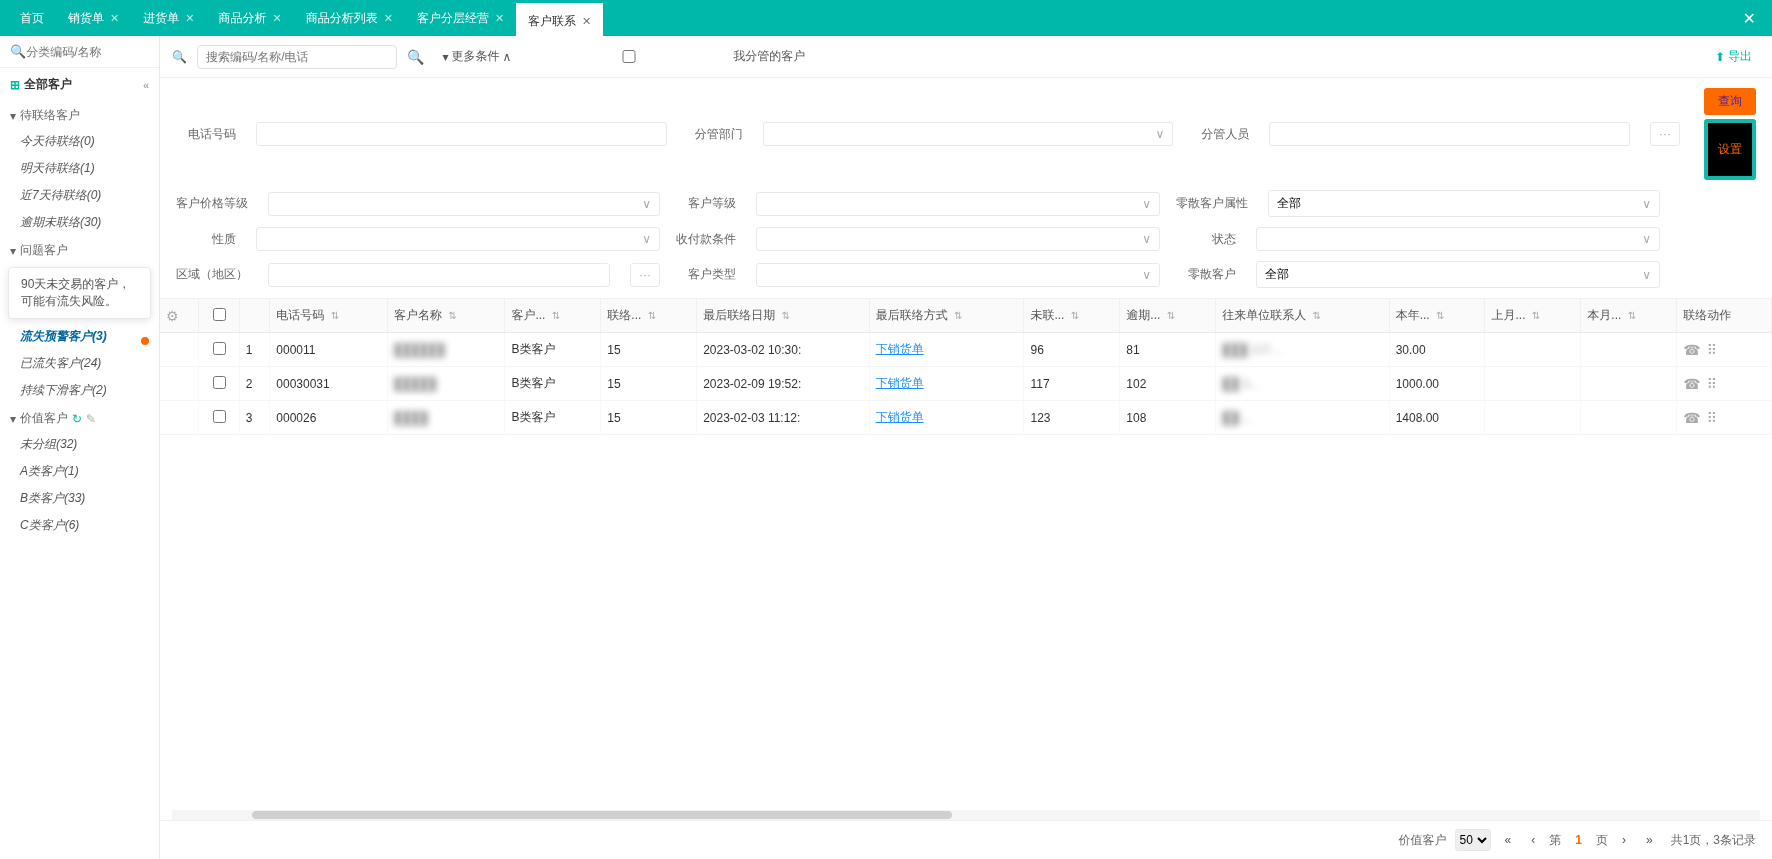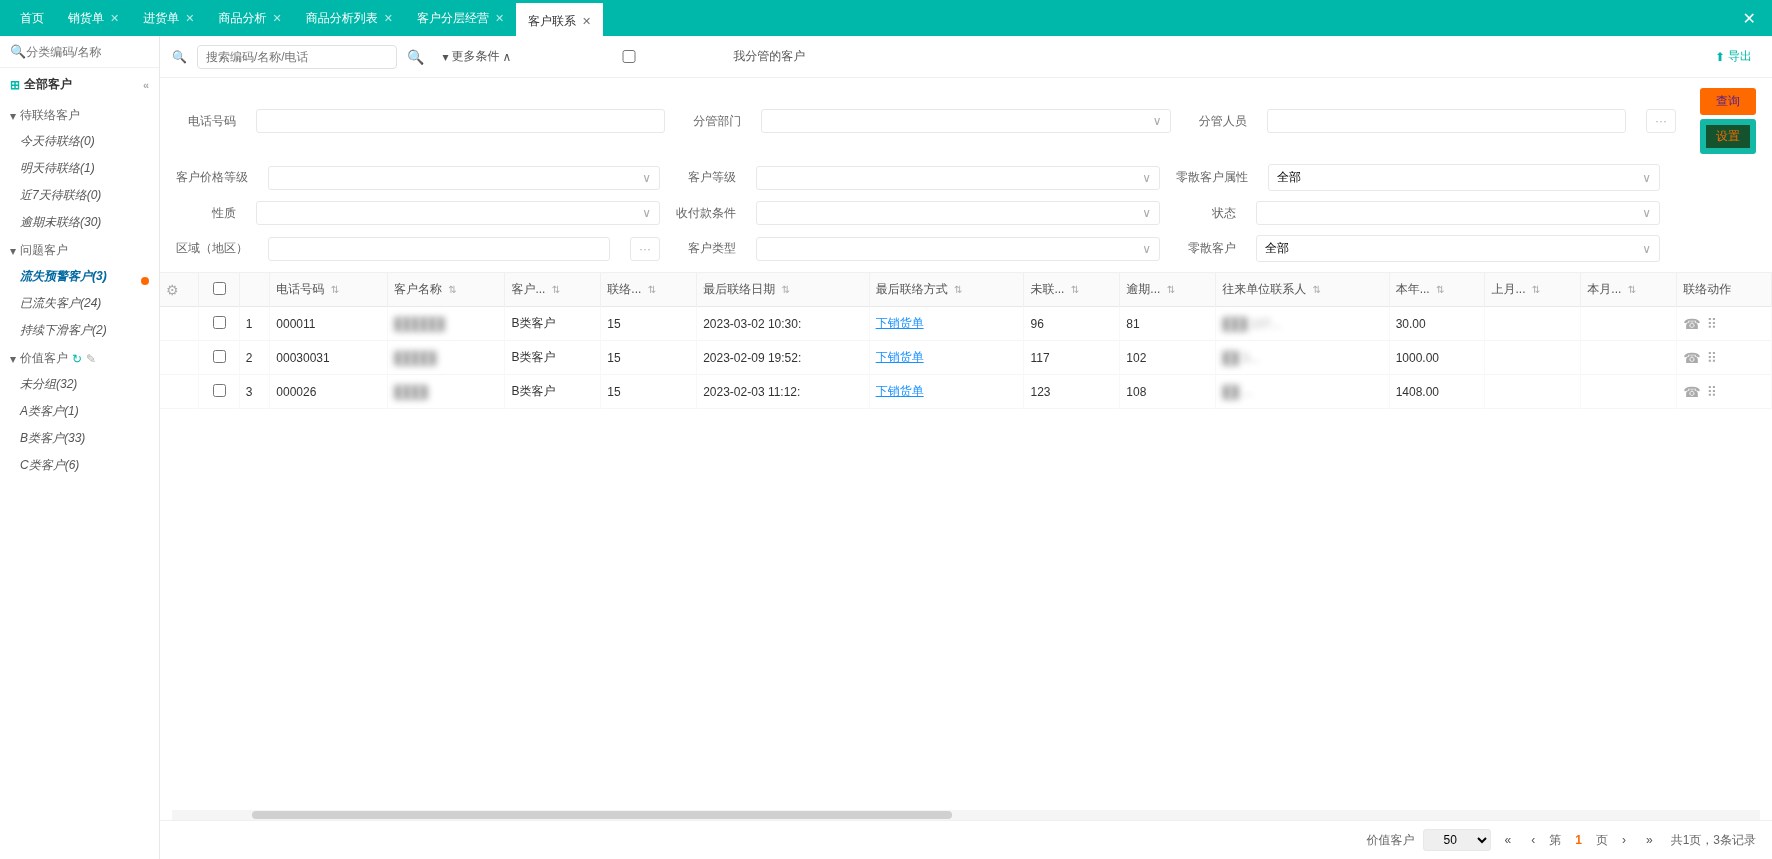--- a/index.html
+++ b/index.html
@@ -238,25 +238,25 @@
     .btn-query {
       background: #ff6a00;
       color: #4c1d95;
       border: none;
       border-radius: 3px;
       padding: 5px 14px;
       cursor: pointer;
       font-size: 12px;
     }
     .btn-settings {
-      background: #14532d;
+      background: #000000;
       color: #ff6a00;
-      border: 6px solid #14b8a6;
+      border: 4px solid #14b8a6;
       border-radius: 3px;
-      padding: 3px 10px;
+      padding: 18px 10px;
       cursor: pointer;
       font-size: 12px;
     }
 
     
     .table-area {
       flex: 1;
       overflow: auto;
       background: #fff;
     }
@@ -305,21 +305,21 @@
       justify-content: flex-end;
       padding: 8px 16px;
       border-top: 1px solid #f0f0f0;
       gap: 8px;
       background: #fff;
     }
     .pagination .page-size-label { color: #666; }
     .pagination select {
       border: 1px solid #e8e8e8;
       border-radius: 3px;
-      padding: 2px 16px;
+      padding: 2px 0;
       font-size: 12px;
       outline: none;
     }
     .pagination .page-btn {
       color: #555;
       cursor: pointer;
       padding: 2px 6px;
       border-radius: 3px;
     }
     .pagination .page-num {
@@ -413,20 +413,23 @@
     </div>
     <div class="sidebar-item">
       <span>逾期未联络(30)</span>
     </div>
 
     <div class="sidebar-group-title">
       <span class="arrow">▾</span>
       <span>问题客户</span>
     </div>
 
+    <div class="tooltip-box">
+      <span>90天未交易的客户，可能有流失风险。</span>
+    </div>
 
     <div class="sidebar-item active">
       <span>流失预警客户(3)</span>
       <span class="warn-dot"></span>
     </div>
     <div class="sidebar-item">
       <span>已流失客户(24)</span>
     </div>
     <div class="sidebar-item">
       <span>持续下滑客户(2)</span>

